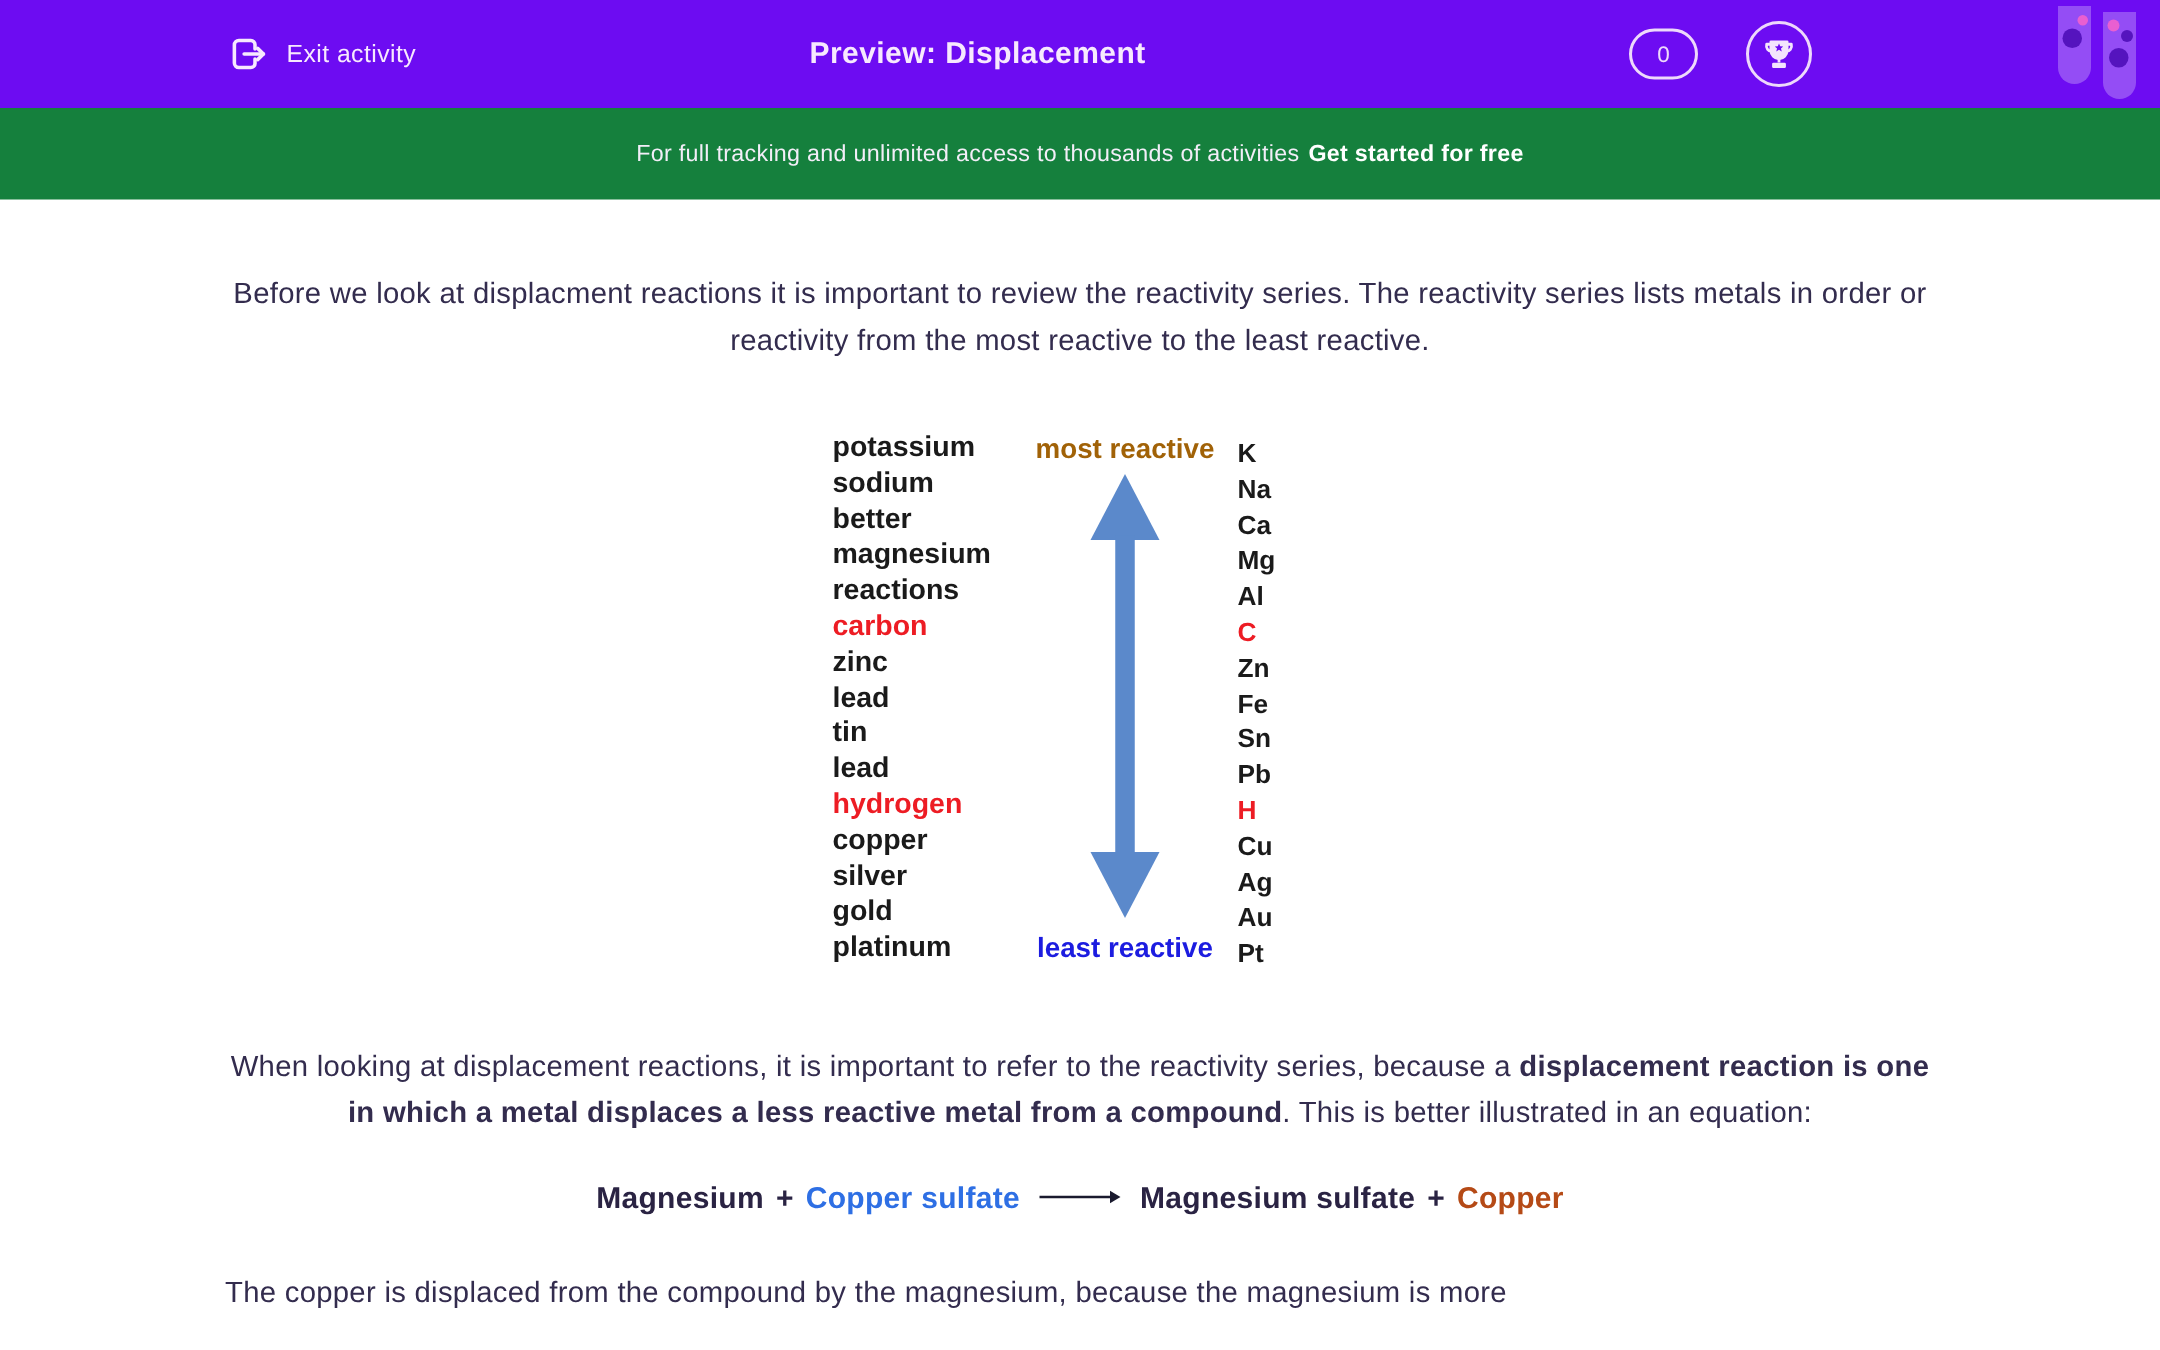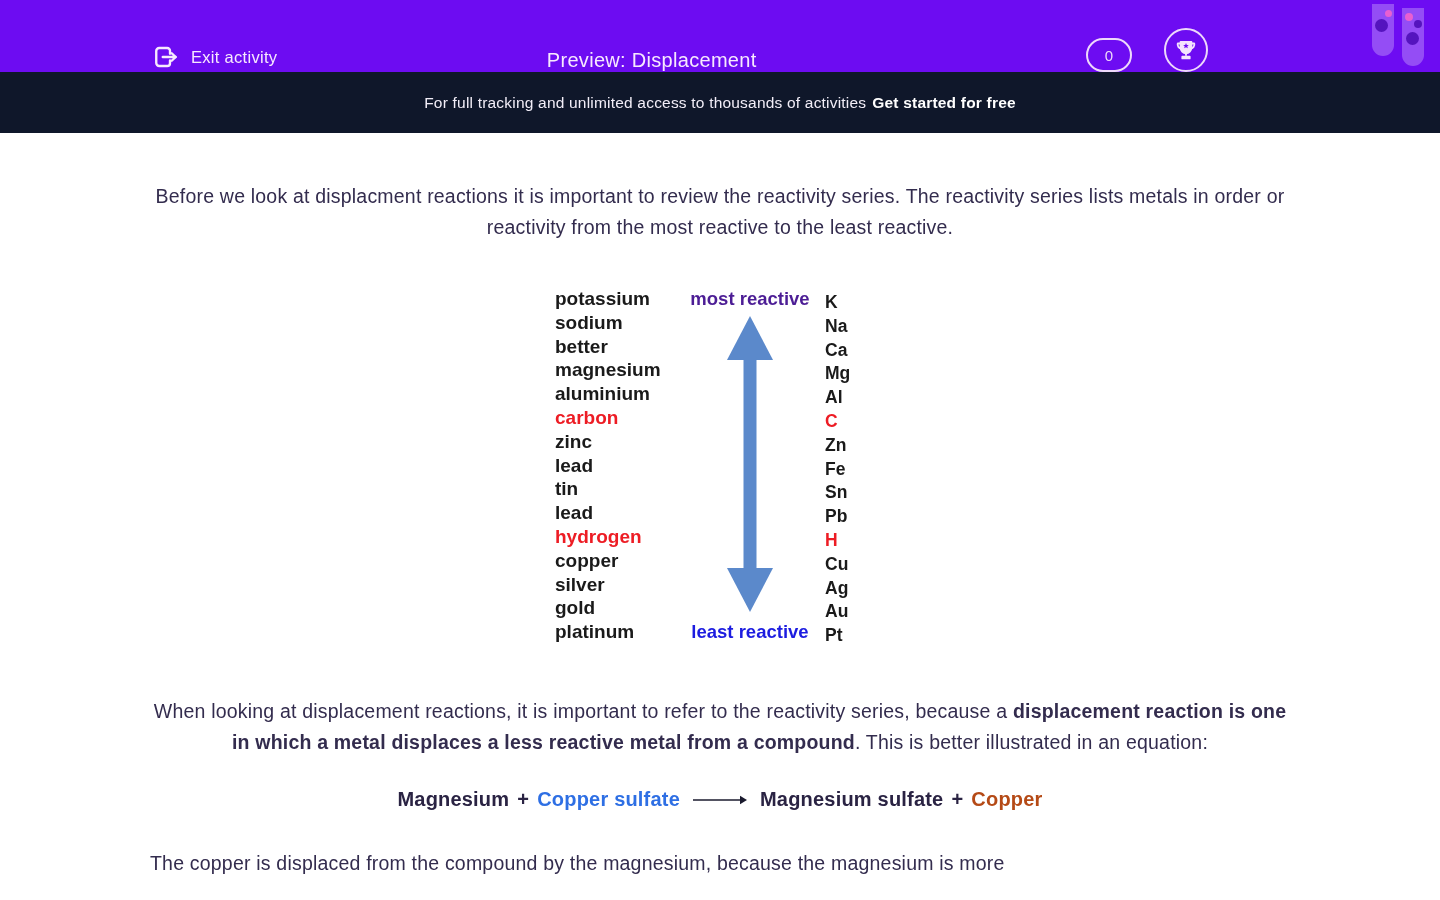--- a/index.html
+++ b/index.html
@@ -2,26 +2,26 @@
 <html><head>
 <meta charset="utf-8">
 <style>
   * { margin: 0; padding: 0; box-sizing: border-box; }
   html, body { width: 1440px; height: 900px; overflow: hidden; background: #ffffff;
     font-family: "Liberation Sans", sans-serif; }
 
   
   .app-header {
     position: relative; height: 72px; background: #6D0CF2;
-    display: flex; align-items: flex-end; padding: 0 20px 0 150px;
+    display: flex; align-items: center; padding: 0 20px 0 150px;
     color: #F7E9FE;
   }
   .exit-group { display: flex; align-items: center; gap: 11px; cursor: pointer; }
   .exit-group .label { font-size: 16.5px; letter-spacing: 0.3px; color: #F7E9FE; }
-  .header-title { flex: 1; text-align: center; font-size: 20px; font-weight: normal;
+  .header-title { flex: 1; text-align: center; font-size: 20px; font-weight: bold;
     letter-spacing: 0.3px; color: #F7E9FE; padding-right: 60px; }
   .score-pill {
     min-width: 46px; height: 34px; border: 2px solid #EED9FB; border-radius: 17px;
     display: flex; align-items: center; justify-content: center;
     font-size: 15px; color: #EED9FB; padding: 0 12px; cursor: pointer;
   }
   .trophy-circle {
     width: 44px; height: 44px; border: 2.5px solid #EED9FB; border-radius: 50%;
     display: flex; align-items: center; justify-content: center;
     margin-left: 32px; margin-right: 212px; cursor: pointer;
@@ -29,21 +29,21 @@
   .tubes { position: absolute; right: 16px; top: 4px; display: flex; gap: 8px; align-items: flex-start; }
   .tube { position: relative; width: 22px; background: rgba(255,255,255,0.27);
     border-radius: 0 0 11px 11px; }
   .tube.t1 { height: 52px; }
   .tube.t2 { height: 58px; margin-top: 4px; }
   .bubble { position: absolute; border-radius: 50%; }
   .bub-dark { background: #4A0BB4; opacity: 0.85; }
   .bub-pink { background: #E95FD1; }
 
   
-  .cta-banner { height: 61px; background: #0f172a; display: flex; align-items: center;
+  .cta-banner { height: 61px; background: #15803d; display: flex; align-items: center;
     justify-content: center; color: #F2EEF8; font-size: 15.5px; letter-spacing: 0.2px; }
   .cta-banner .cta { font-weight: bold; color: #ffffff; margin-left: 6px; cursor: pointer; }
 
   
   .main { padding-top: 48px; }
   .content-col { width: 1140px; margin: 0 auto; color: #332C4E; }
   .para { text-align: center; font-size: 19.5px; line-height: 31px; letter-spacing: 0.2px; }
   .para b { font-weight: bold; }
   .intro { margin-bottom: 44px; }
 
@@ -52,21 +52,21 @@
     margin-bottom: 48px; }
   .series-col-names { width: 120px; text-align: left; }
   .series-col-symbols { width: 60px; text-align: left; padding-top: 4px; }
   .series-name { font-size: 19px; font-weight: bold; color: #1A1A1A; line-height: 23.8px;
     white-space: nowrap; }
   .series-symbol { font-size: 17.5px; font-weight: bold; color: #1A1A1A; line-height: 23.8px; }
   .red { color: #ED1C24 !important; }
   .series-mid { position: relative; width: 128px; height: 357px; margin: 0 11px; }
   .series-label { position: absolute; left: 0; right: 0; text-align: center;
     font-size: 18.5px; font-weight: bold; white-space: nowrap; line-height: 23.8px; }
-  .label-most { top: 0; color: #4c1d95; }
+  .label-most { top: 0; color: #a16207; }
   .label-least { bottom: 0; color: #1C1CE0; }
   .arrow-head-up { position: absolute; top: 29px; left: 50%; transform: translateX(-50%);
     width: 0; height: 0; border-left: 23px solid transparent; border-right: 23px solid transparent;
     border-bottom: 44px solid #5B89CB; }
   .arrow-shaft { position: absolute; top: 70px; bottom: 74px; left: 50%;
     transform: translateX(-50%); width: 13px; background: #5B89CB; }
   .arrow-head-down { position: absolute; bottom: 32px; left: 50%; transform: translateX(-50%);
     width: 0; height: 0; border-left: 23px solid transparent; border-right: 23px solid transparent;
     border-top: 44px solid #5B89CB; }
 
@@ -140,21 +140,21 @@
   <div class="content-col">
 
     <p class="para intro">Before we look at displacment reactions it is important to review the reactivity series. The reactivity series lists metals in order or reactivity from the most reactive to the least reactive.</p>
 
     <div class="series">
       <div class="series-col-names">
           <div class="series-name">potassium</div>
           <div class="series-name">sodium</div>
           <div class="series-name">better</div>
           <div class="series-name">magnesium</div>
-          <div class="series-name">aluminium</div>
+          <div class="series-name">reactions</div>
           <div class="series-name red">carbon</div>
           <div class="series-name">zinc</div>
           <div class="series-name">lead</div>
           <div class="series-name">tin</div>
           <div class="series-name">lead</div>
           <div class="series-name red">hydrogen</div>
           <div class="series-name">copper</div>
           <div class="series-name">silver</div>
           <div class="series-name">gold</div>
           <div class="series-name">platinum</div>

